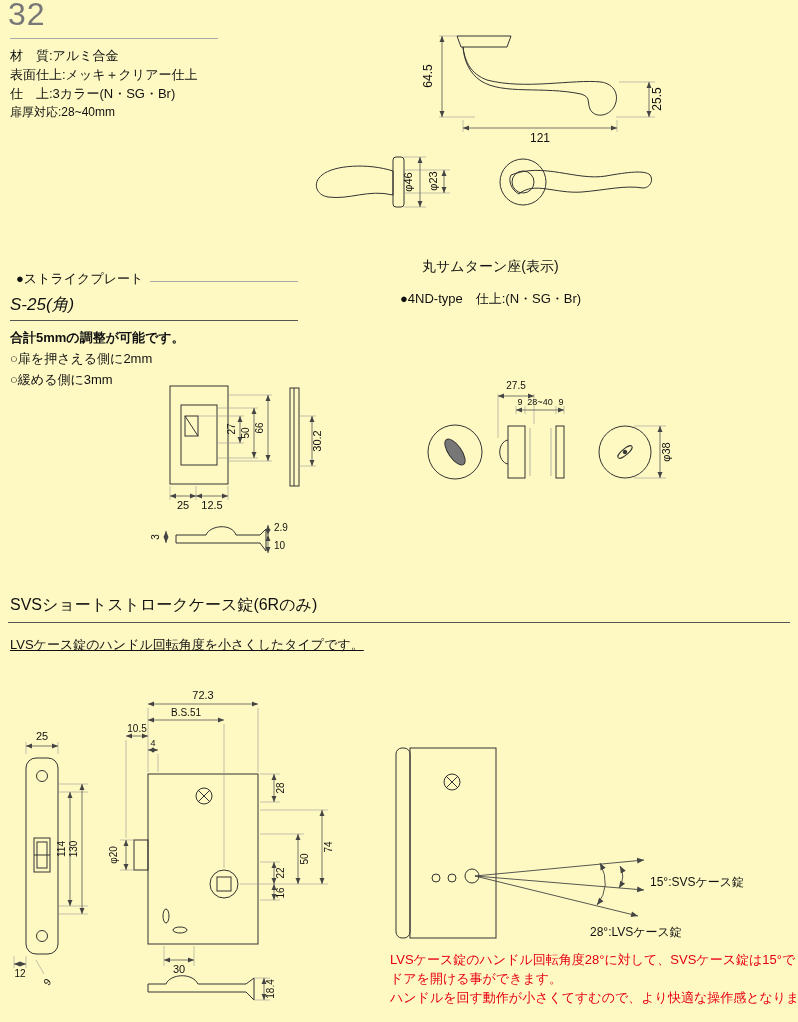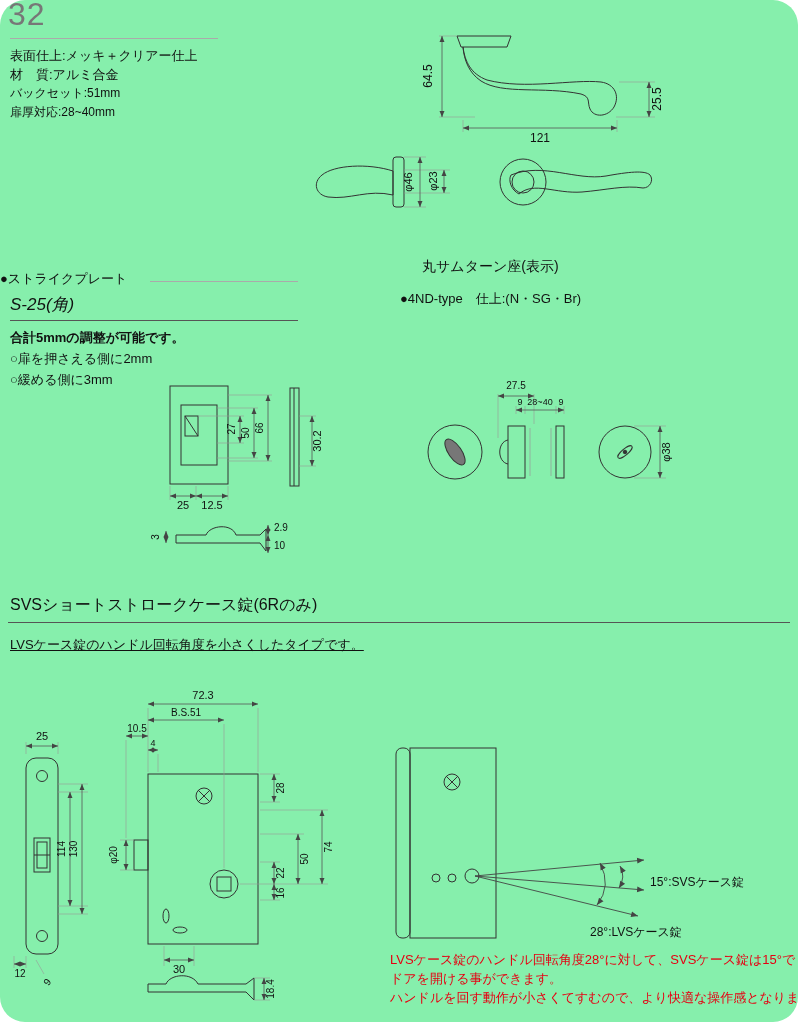--- a/index.html
+++ b/index.html
@@ -1,17 +1,17 @@
 <!DOCTYPE html>
 <html><head>
 <meta charset="utf-8">
 <style>
   html,body{margin:0;padding:0;background:#fff;}
-  .page{position:relative;width:798px;height:1022px;background:#86efac;overflow:hidden;
-        font-family:"Liberation Sans",sans-serif;color:#111;border-radius:25px;}
+  .page{position:relative;width:798px;height:1022px;background:#fef9c3;overflow:hidden;
+        font-family:"Liberation Sans",sans-serif;color:#111;}
   .abs{position:absolute;}
   .page-num{font-size:32px;color:#777;letter-spacing:1px;}
   .rule{border-top:1px solid #aaa;height:0;}
   .rule-dark{border-top:1px solid #555;height:0;}
   .spec{font-size:13px;line-height:19px;white-space:nowrap;}
   .spec.small{font-size:12px;}
   .sec-title{font-size:13px;white-space:nowrap;}
   .model{font-size:17px;white-space:nowrap;font-style:italic;}
   .note{font-size:13px;white-space:nowrap;}
   .tt-title{font-size:14px;white-space:nowrap;}
@@ -24,23 +24,23 @@
 </style>
 </head>
 <body>
 
 <div class="page">
 
   <div class="abs page-num" style="left:8px;top:-4px;">32</div>
   <div class="abs rule" style="left:10px;top:38px;width:208px;"></div>
 
   <div class="abs" style="left:10px;top:46px;">
+    <div class="spec">材　質:アルミ合金</div>
     <div class="spec">表面仕上:メッキ＋クリアー仕上</div>
-    <div class="spec">材　質:アルミ合金</div>
-    <div class="spec small">バックセット:51mm</div>
+    <div class="spec">仕　上:3カラー(N・SG・Br)</div>
     <div class="spec small">扉厚対応:28~40mm</div>
   </div>
 
   <svg class="abs" style="left:415px;top:24px;" width="265" height="120" viewBox="0 0 265 120">
     <defs>
       <marker id="arr" viewBox="0 0 10 10" refX="9" refY="5" markerWidth="9" markerHeight="9" orient="auto-start-reverse">
         <path d="M0.5,1.5 L9,5 L0.5,8.5 Z" fill="#444"></path>
       </marker>
     </defs>
     <g stroke="#333" fill="none" stroke-width="1">
@@ -78,21 +78,21 @@
     <line x1="146" y1="25" x2="146" y2="48" stroke="#555" stroke-width="0.8" marker-start="url(#arr)" marker-end="url(#arr)"></line>
     <text x="114" y="37" font-size="11" text-anchor="middle" transform="rotate(-90 114 37)">φ46</text>
     <text x="139" y="36" font-size="11" text-anchor="middle" transform="rotate(-90 139 36)">φ23</text>
     <g stroke="#333" fill="none" stroke-width="1">
       <circle cx="225" cy="37" r="23"></circle>
       <circle cx="225" cy="37" r="11"></circle>
       <path d="M213,30 C245,17 278,36 308,31 C330,27 347,25 352,30 C356,35 352,43 345,43 C327,40 308,45 284,47 C257,49 236,36 221,49 C213,45 210,35 213,30 Z"></path>
     </g>
   </svg>
 
-  <div class="abs sec-title" style="left:0;top:270px;text-align:center;">●ストライクプレート</div>
+  <div class="abs sec-title" style="left:16px;top:270px;text-align:center;">●ストライクプレート</div>
   <div class="abs rule" style="left:150px;top:281px;width:148px;"></div>
   <div class="abs model" style="left:10px;top:293px;">S-25(角)</div>
   <div class="abs rule-dark" style="left:10px;top:320px;width:288px;"></div>
   <div class="abs note" style="left:10px;top:329px;font-weight:bold;">合計5mmの調整が可能です。</div>
   <div class="abs note" style="left:10px;top:350px;">○扉を押さえる側に2mm</div>
   <div class="abs note" style="left:10px;top:371px;">○緩める側に3mm</div>
 
   <svg class="abs" style="left:150px;top:372px;" width="200" height="192" viewBox="0 0 200 192">
     <g stroke="#333" fill="none" stroke-width="1">
       <rect x="20" y="14" width="58" height="98"></rect>

